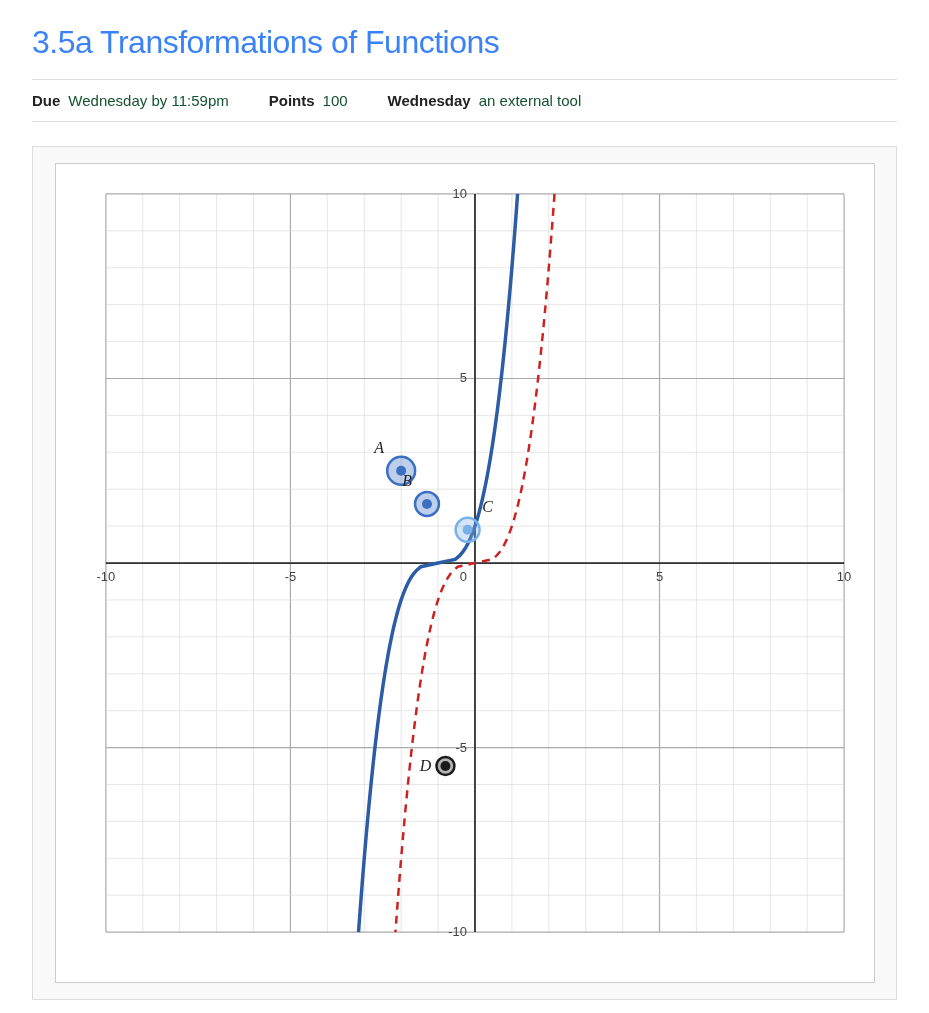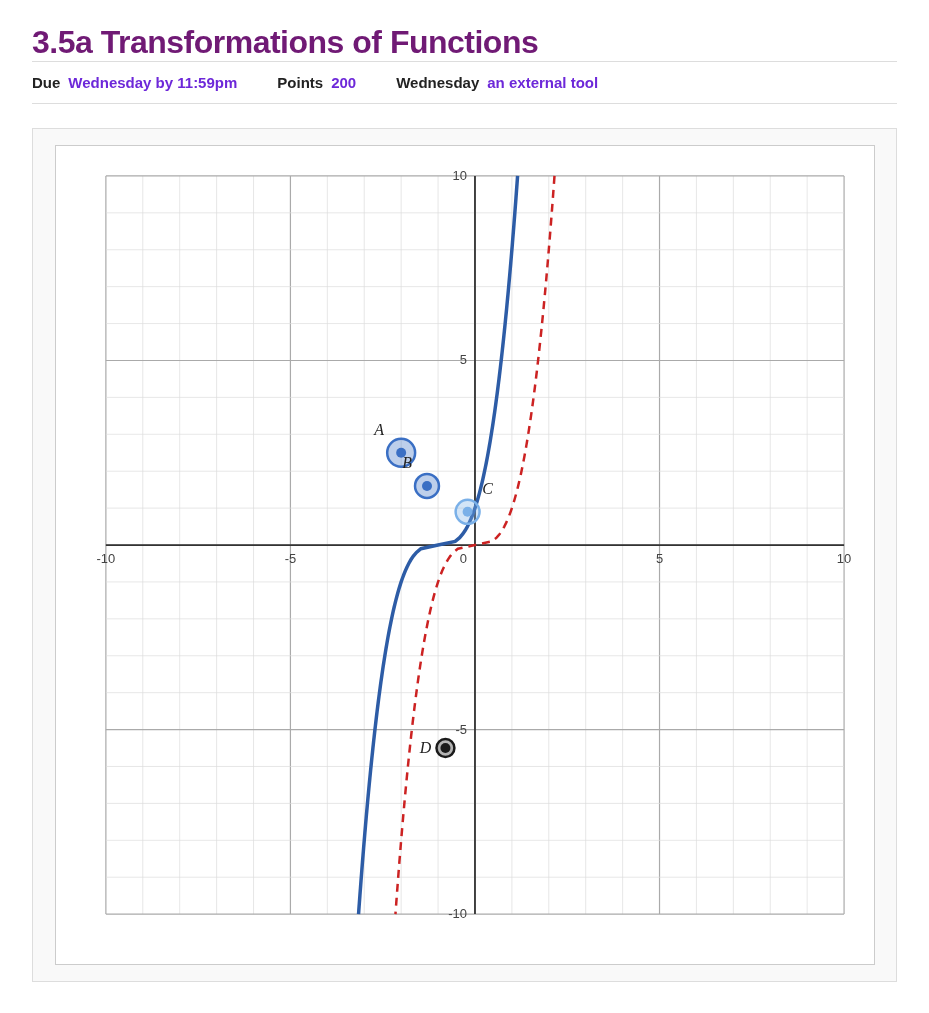--- a/index.html
+++ b/index.html
@@ -8,22 +8,23 @@
       font-family: -apple-system, BlinkMacSystemFont, 'Segoe UI', Arial, sans-serif;
       color: #333;
       width: 929px;
       min-height: 1013px;
     }
     .page-container {
       padding: 24px 32px 32px 32px;
     }
     .page-title {
       font-size: 32px;
-      font-weight: 700;
-      color: #701a75;
+      font-weight: 400;
+      color: #3b82f6;
+      margin-bottom: 18px;
       letter-spacing: -0.5px;
     }
     .meta-bar {
       display: flex;
       align-items: center;
       gap: 40px;
       border-top: 1px solid #ddd;
       border-bottom: 1px solid #ddd;
       padding: 12px 0;
       margin-bottom: 24px;
@@ -33,22 +34,22 @@
     .meta-item {
       display: flex;
       align-items: flex-end;
       gap: 8px;
     }
     .meta-label {
       font-weight: 600;
       color: #222;
     }
     .meta-value {
-      color: #6d28d9;
-      font-weight: 700;
+      color: #14532d;
+      font-weight: 400;
     }
     .graph-container {
       background: #f9f9f9;
       border: 1px solid #ddd;
       padding: 16px;
       display: flex;
       justify-content: center;
       align-items: center;
     }
     svg.graph {
@@ -62,21 +63,21 @@
 <div class="page-container">
   <h1 class="page-title">3.5a Transformations of Functions</h1>
 
   <div class="meta-bar">
     <div class="meta-item">
       <span class="meta-label">Due</span>
       <span class="meta-value">Wednesday by 11:59pm</span>
     </div>
     <div class="meta-item">
       <span class="meta-label">Points</span>
-      <span class="meta-value">200</span>
+      <span class="meta-value">100</span>
     </div>
     <div class="meta-item">
       <span class="meta-label">Wednesday</span>
       <span class="meta-value">an external tool</span>
     </div>
   </div>
 
   <div class="graph-container">
 
     <svg class="graph" width="820" height="820" viewBox="0 0 820 820">

